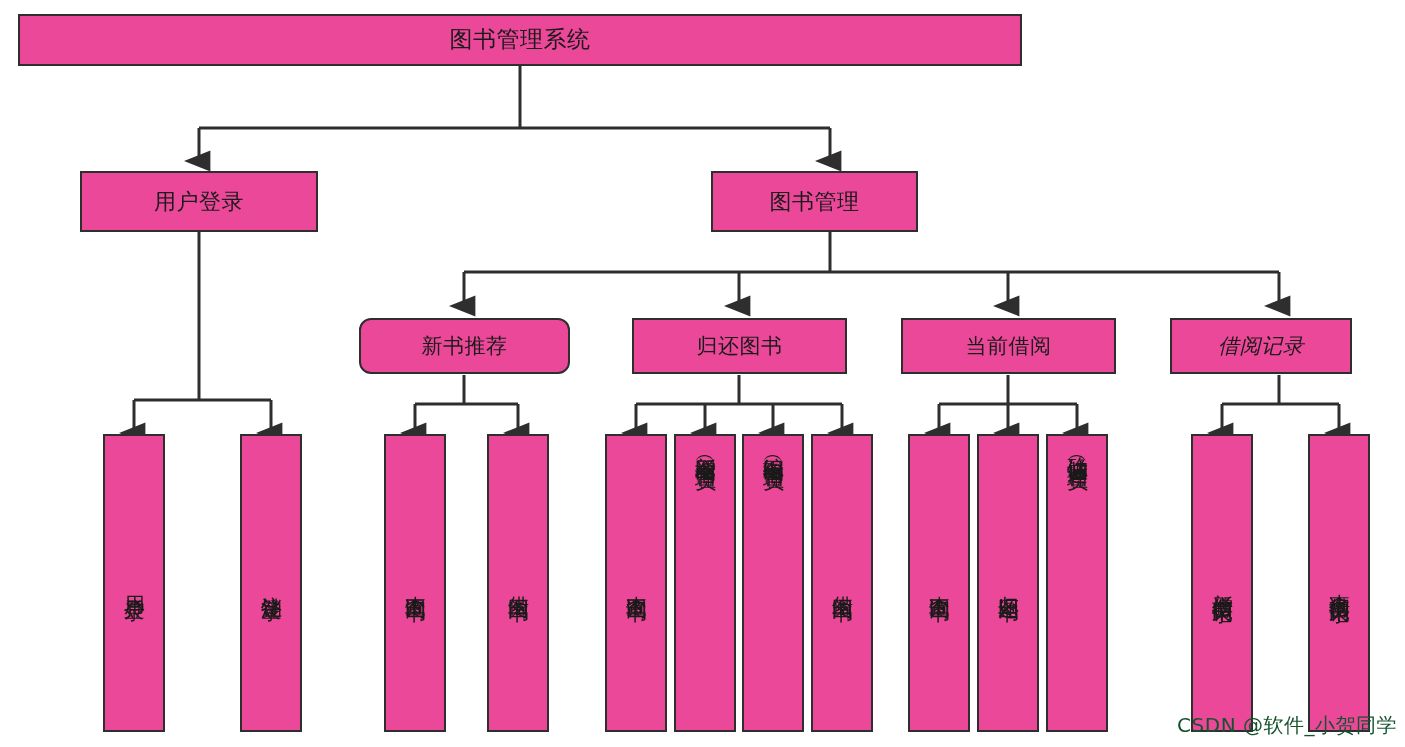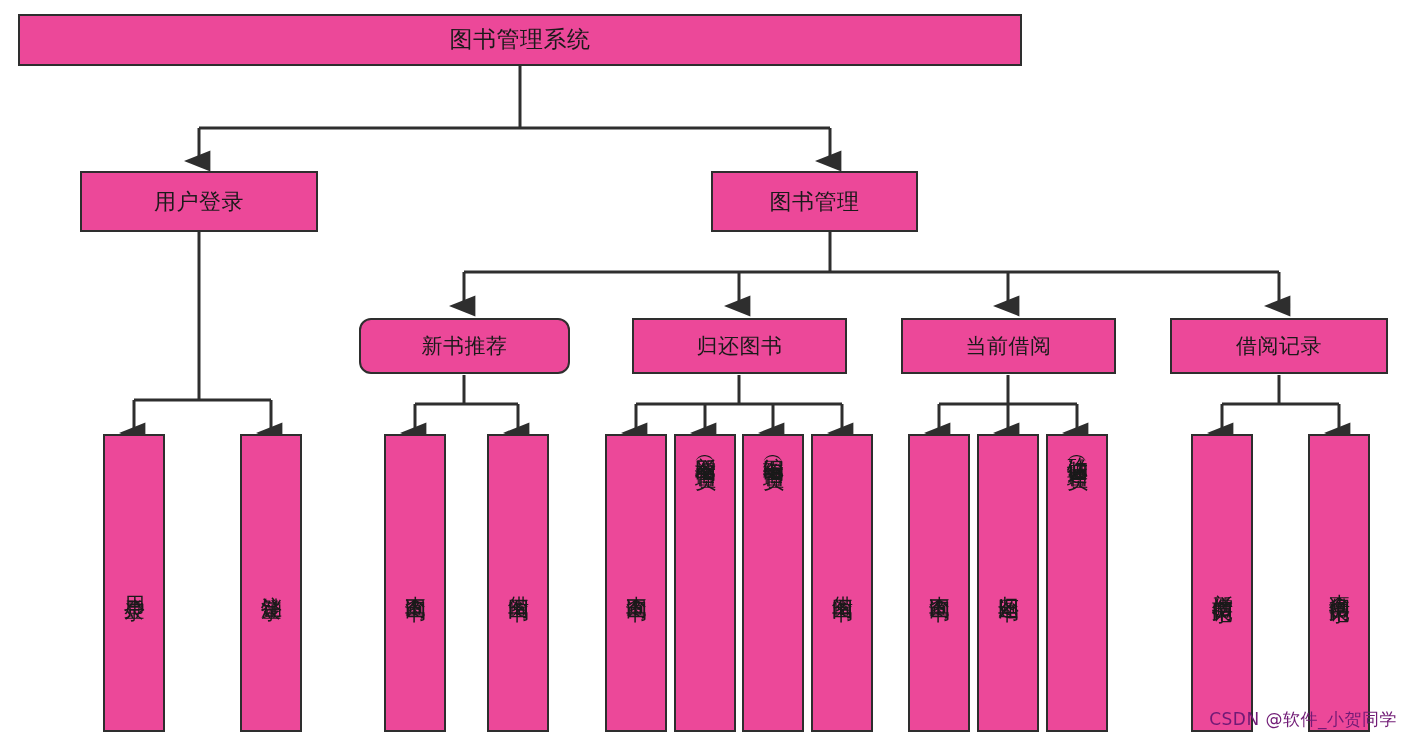--- a/index.html
+++ b/index.html
@@ -57,23 +57,23 @@
   svg.connectors {
     position: absolute;
     left: 0; top: 0;
     width: 1405px;
     height: 747px;
     pointer-events: none;
   }
   .watermark {
     position: absolute;
     right: 8px;
-    bottom: 16px;
-    font-size: 17px;
-    color: #701a75;
+    bottom: 8px;
+    font-size: 20px;
+    color: #14532d;
     letter-spacing: 0.5px;
     white-space: nowrap;
   }
 </style>
 </head>
 <body>
 
 <div id="diagram-root">
 
   <svg class="connectors" viewBox="0 0 1405 747">
@@ -142,21 +142,21 @@
 
   <div class="node-box lvl2" style="left:359px; top:318px; width:211px; height:56px;border-radius:12px;">
     <span class="node-label">新书推荐</span>
   </div>
   <div class="node-box lvl2" style="left:632px; top:318px; width:215px; height:56px;">
     <span class="node-label">归还图书</span>
   </div>
   <div class="node-box lvl2" style="left:901px; top:318px; width:215px; height:56px;">
     <span class="node-label">当前借阅</span>
   </div>
-  <div class="node-box lvl2" style="left:1170px; top:318px; width:218px; height:56px;">
+  <div class="node-box lvl2" style="left:1170px; top:318px; width:182px; height:56px;font-style:italic;">
     <span class="node-label">借阅记录</span>
   </div>
 
   <div class="node-box leaf align-mid" style="left:103px; top:434px; width:62px; height:298px;">
     <span class="node-label">用户登录</span>
   </div>
   <div class="node-box leaf align-mid" style="left:240px; top:434px; width:62px; height:298px;">
     <span class="node-label">注销登录</span>
   </div>
 

